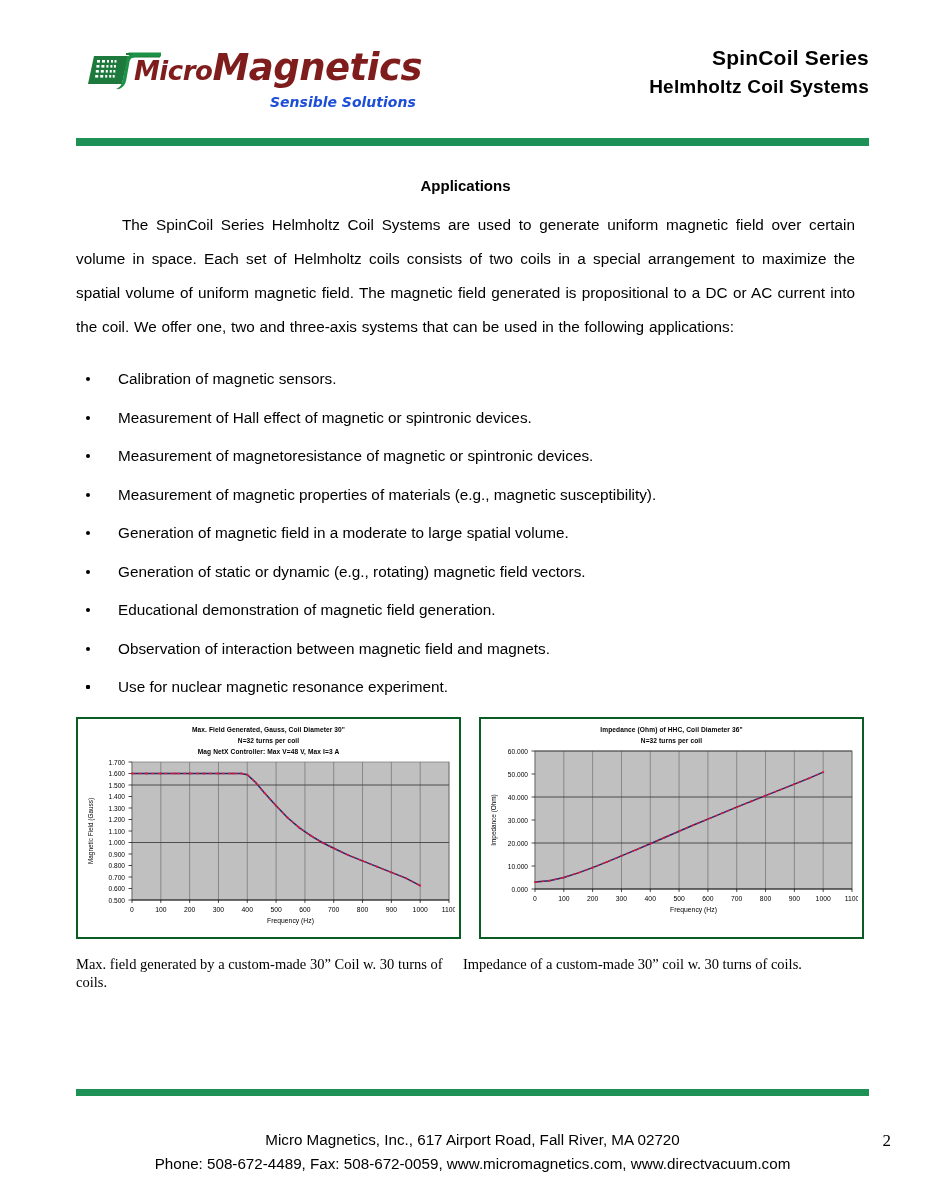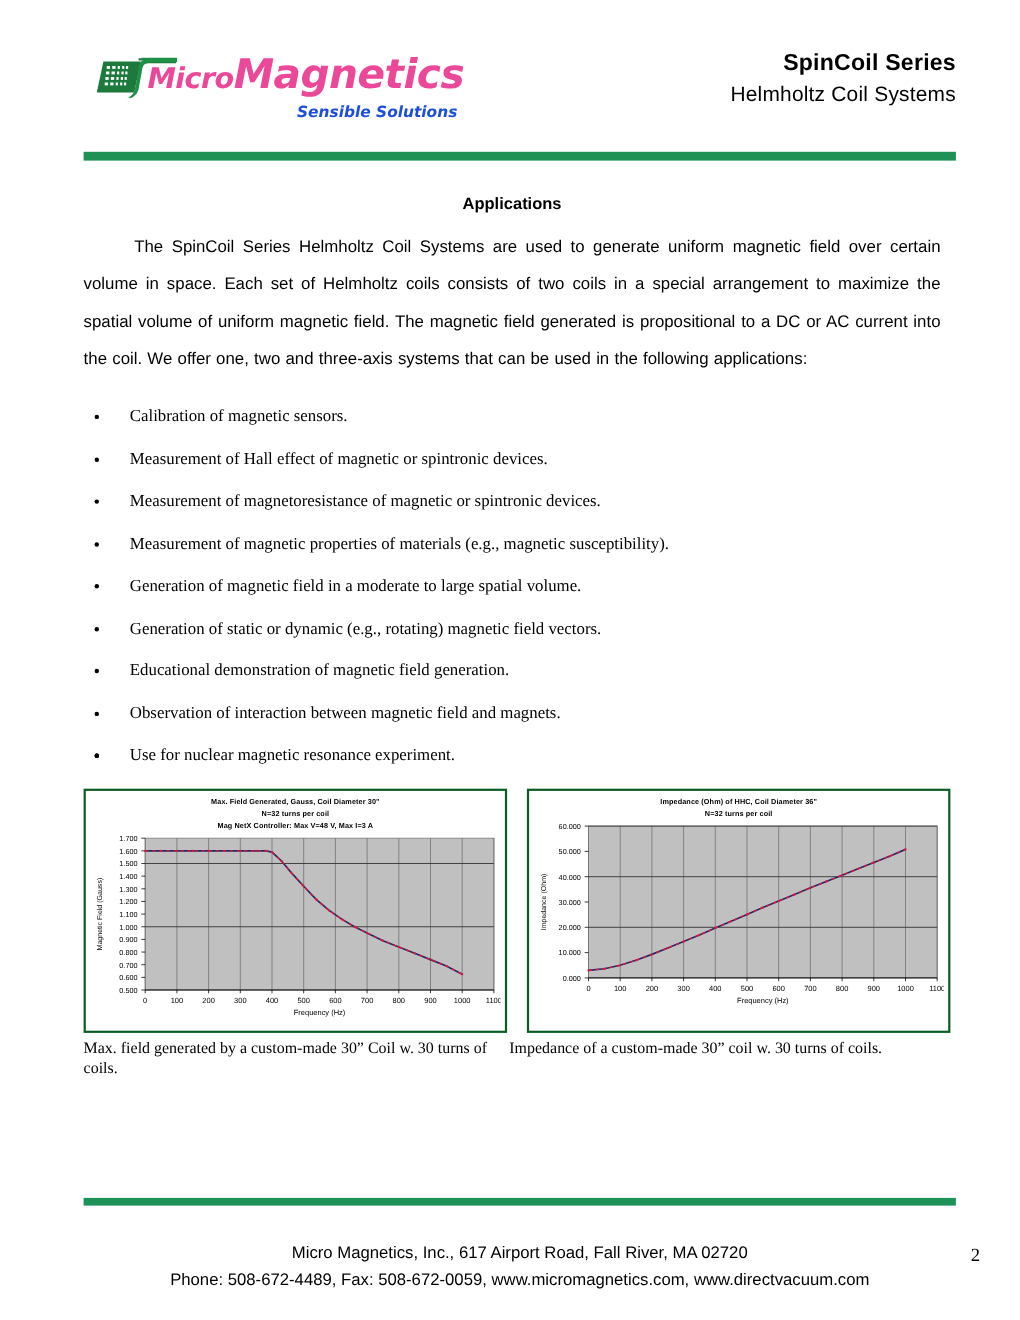--- a/index.html
+++ b/index.html
@@ -36,21 +36,21 @@
     width: 74px;
     height: 40px;
   }
   .logo-text {
     position: absolute;
     left: 46px;
     top: 2px;
     font-family: "DejaVu Sans", sans-serif;
     font-weight: bold;
     font-style: italic;
-    color: #ec4899;
+    color: #7f1d1d;
     letter-spacing: -0.5px;
     white-space: nowrap;
   }
   .logo-micro { font-size: 26px; }
   .logo-mag { font-size: 37px; }
   .logo-tag {
     position: absolute;
     left: 182px;
     top: 50px;
     font-family: "DejaVu Sans", sans-serif;
@@ -67,21 +67,21 @@
     text-align: right;
   }
   .header-title-1 {
     font-family: "Liberation Sans", sans-serif;
     font-weight: bold;
     font-size: 21px;
     letter-spacing: 0.2px;
   }
   .header-title-2 {
     font-family: "Liberation Sans", sans-serif;
-    font-weight: normal;
+    font-weight: bold;
     font-size: 19px;
     margin-top: 6px;
     letter-spacing: 0.2px;
   }
   .rule-green {
     margin: 0 58px 0 76px;
     height: 8px;
     background: #1d9156;
   }
 
@@ -101,21 +101,20 @@
     font-size: 15.3px;
     line-height: 34px;
     text-align: justify;
     text-indent: 46px;
     word-spacing: 0.5px;
   }
   ul.bullets {
     list-style: none;
     margin: 26px 0 0 0;
     padding: 0;
-    font-family: Liberation Serif, serif;
   }
   ul.bullets li {
     position: relative;
     padding-left: 42px;
     font-size: 15.3px;
     margin-bottom: 20.5px;
     line-height: 18px;
   }
   ul.bullets li .bullet-dot {
     position: absolute;
@@ -152,21 +151,21 @@
   }
   .plot-area-wrap {
     position: relative;
     margin-top: 1px;
     height: 182px;
   }
   .plot-svg { display: block; }
 
   .captions-row {
     display: flex;
-    margin: 5px 0 0 0;
+    margin: 16px 0 0 0;
     gap: 2px;
   }
   .caption {
     width: 385px;
     font-family: "Liberation Serif", serif;
     font-size: 14.5px;
     line-height: 18px;
   }
 
   

